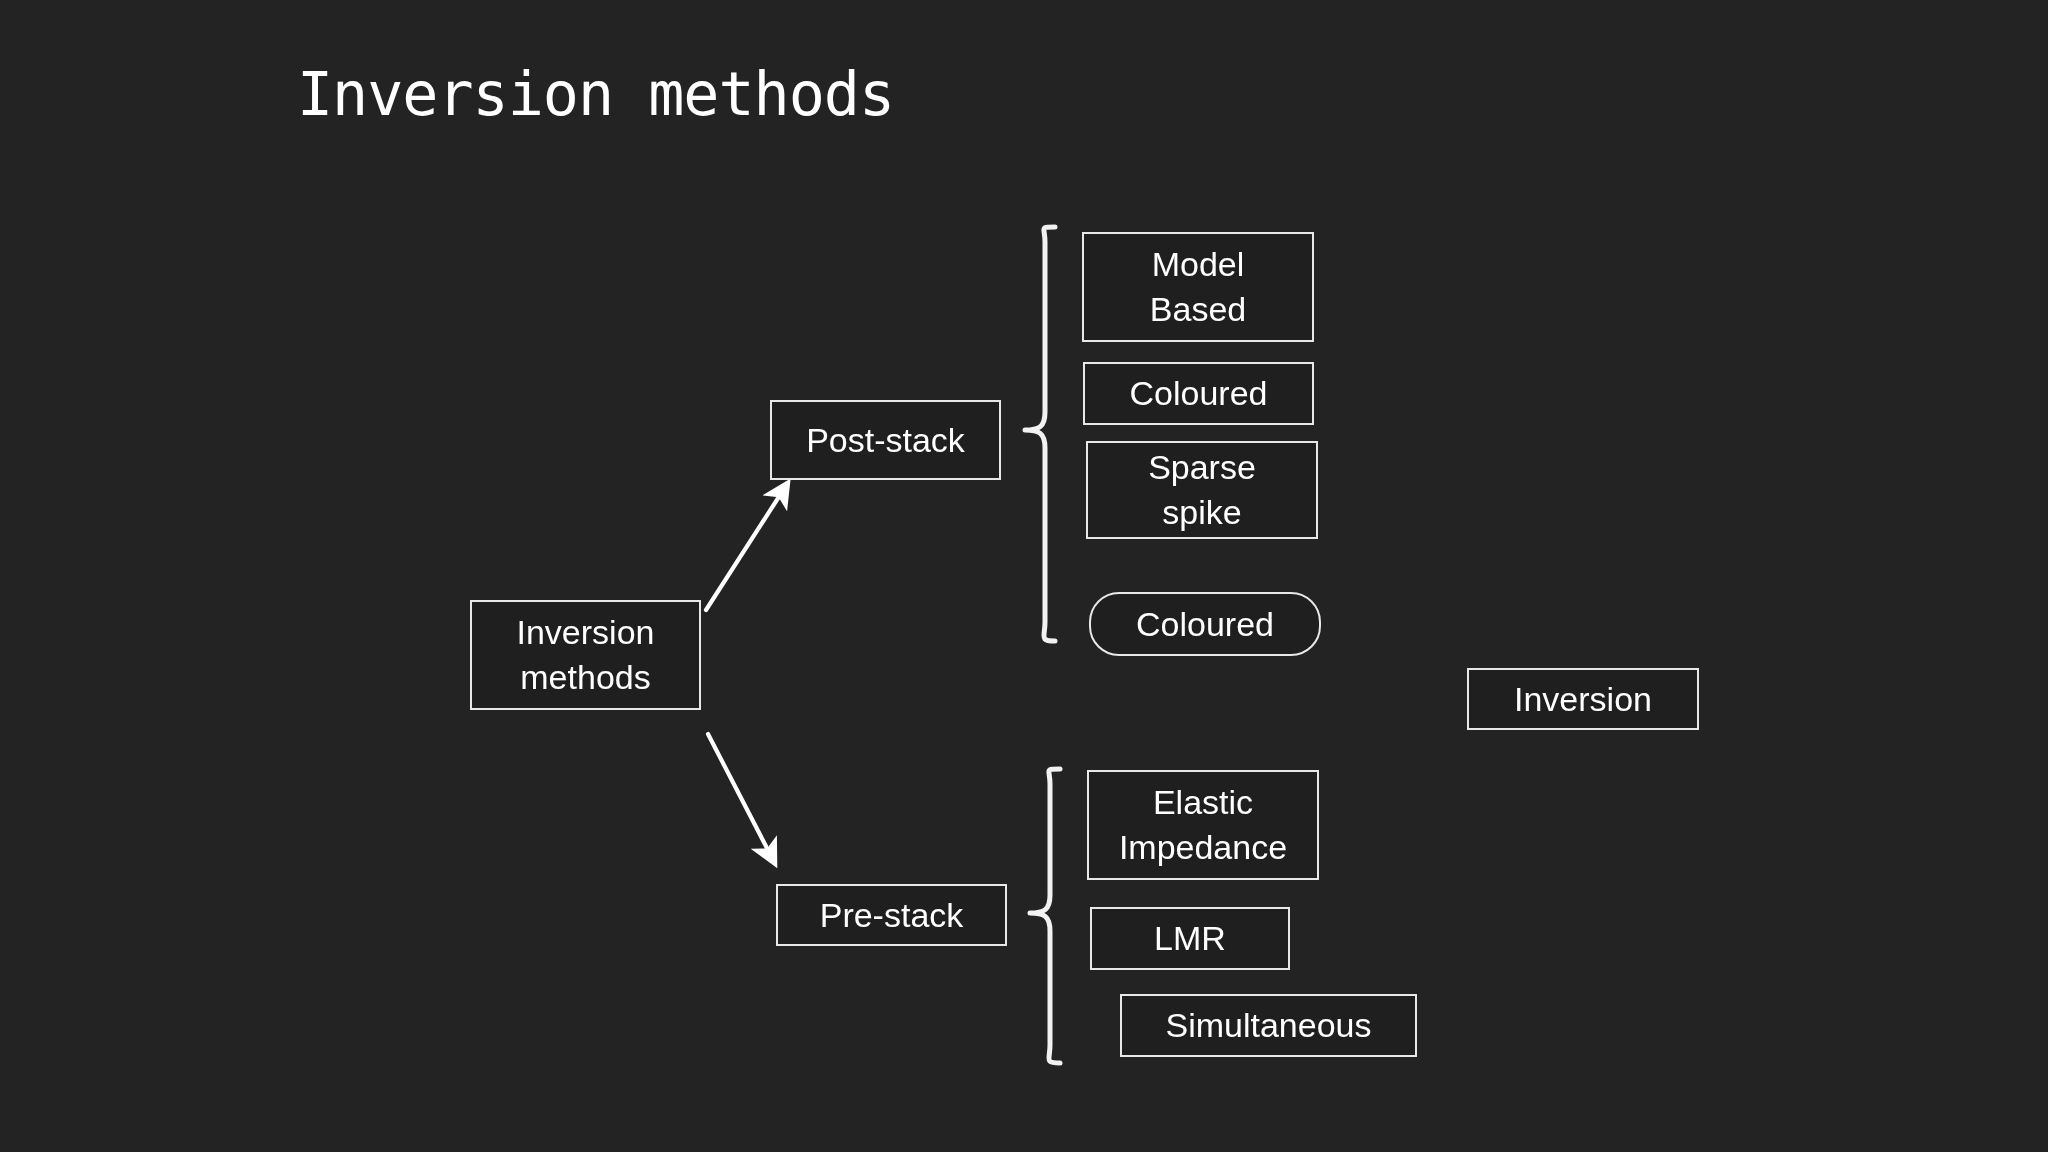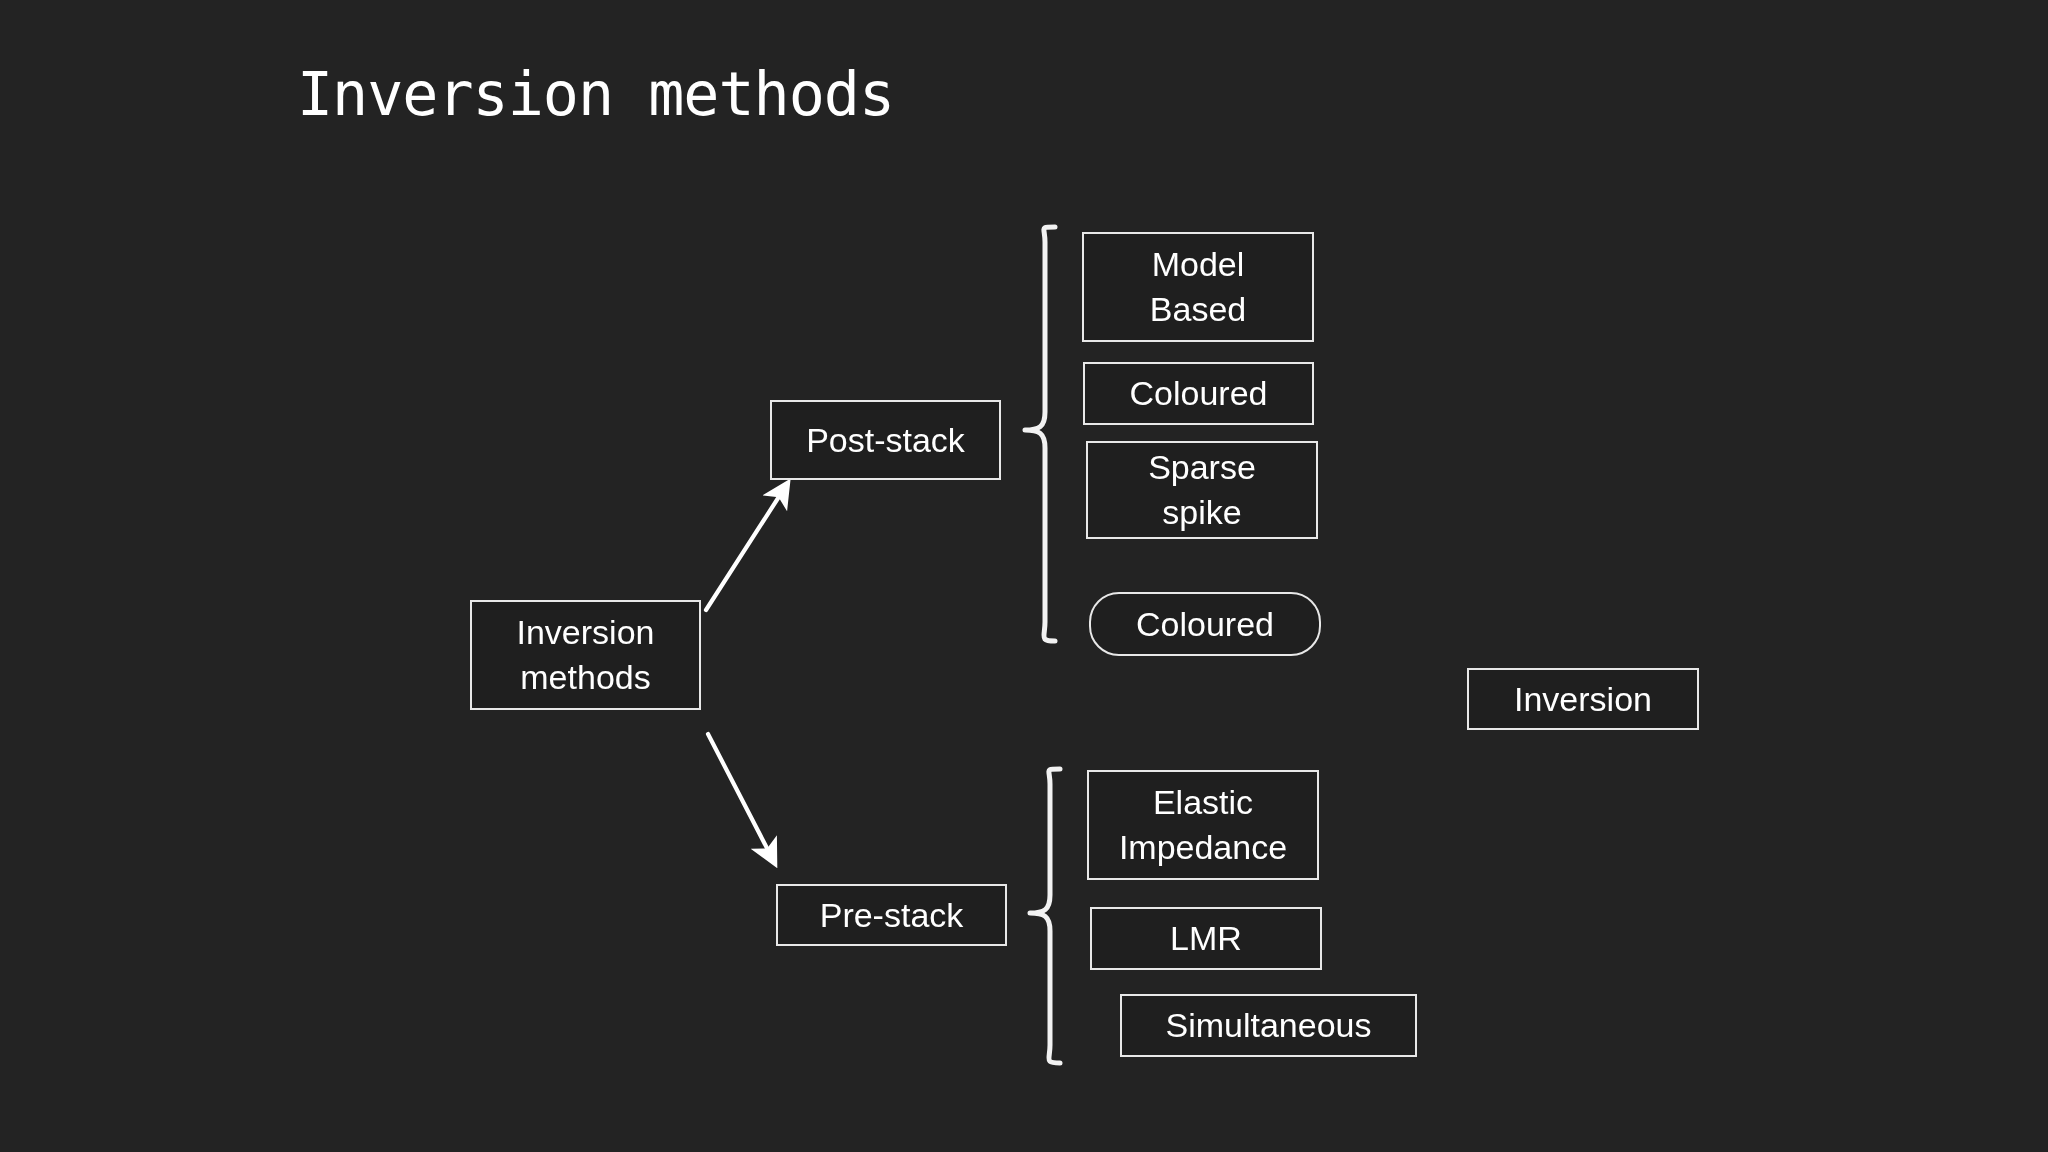--- a/index.html
+++ b/index.html
@@ -131,17 +131,17 @@
                C30,146 24,149 10,149
                C24,149 30,152 30,167
                L30,281
                C30,296 24,299 40,299" fill="none" stroke="#f2f2f2" stroke-width="5" stroke-linecap="round" stroke-linejoin="round"></path>
     </svg>
   </div>
 
   <div class="node two-line" style="left:1087px; top:770px; width:232px; height:110px;">Elastic
 Impedance</div>
 
-  <div class="node" style="left:1090px; top:907px; width:232px; height:63px;">LMR</div>
+  <div class="node" style="left:1090px; top:907px; width:200px; height:63px;">LMR</div>
 
   <div class="node" style="left:1120px; top:994px; width:297px; height:63px;">Simultaneous</div>
 
 </div>
 
 </body></html>

